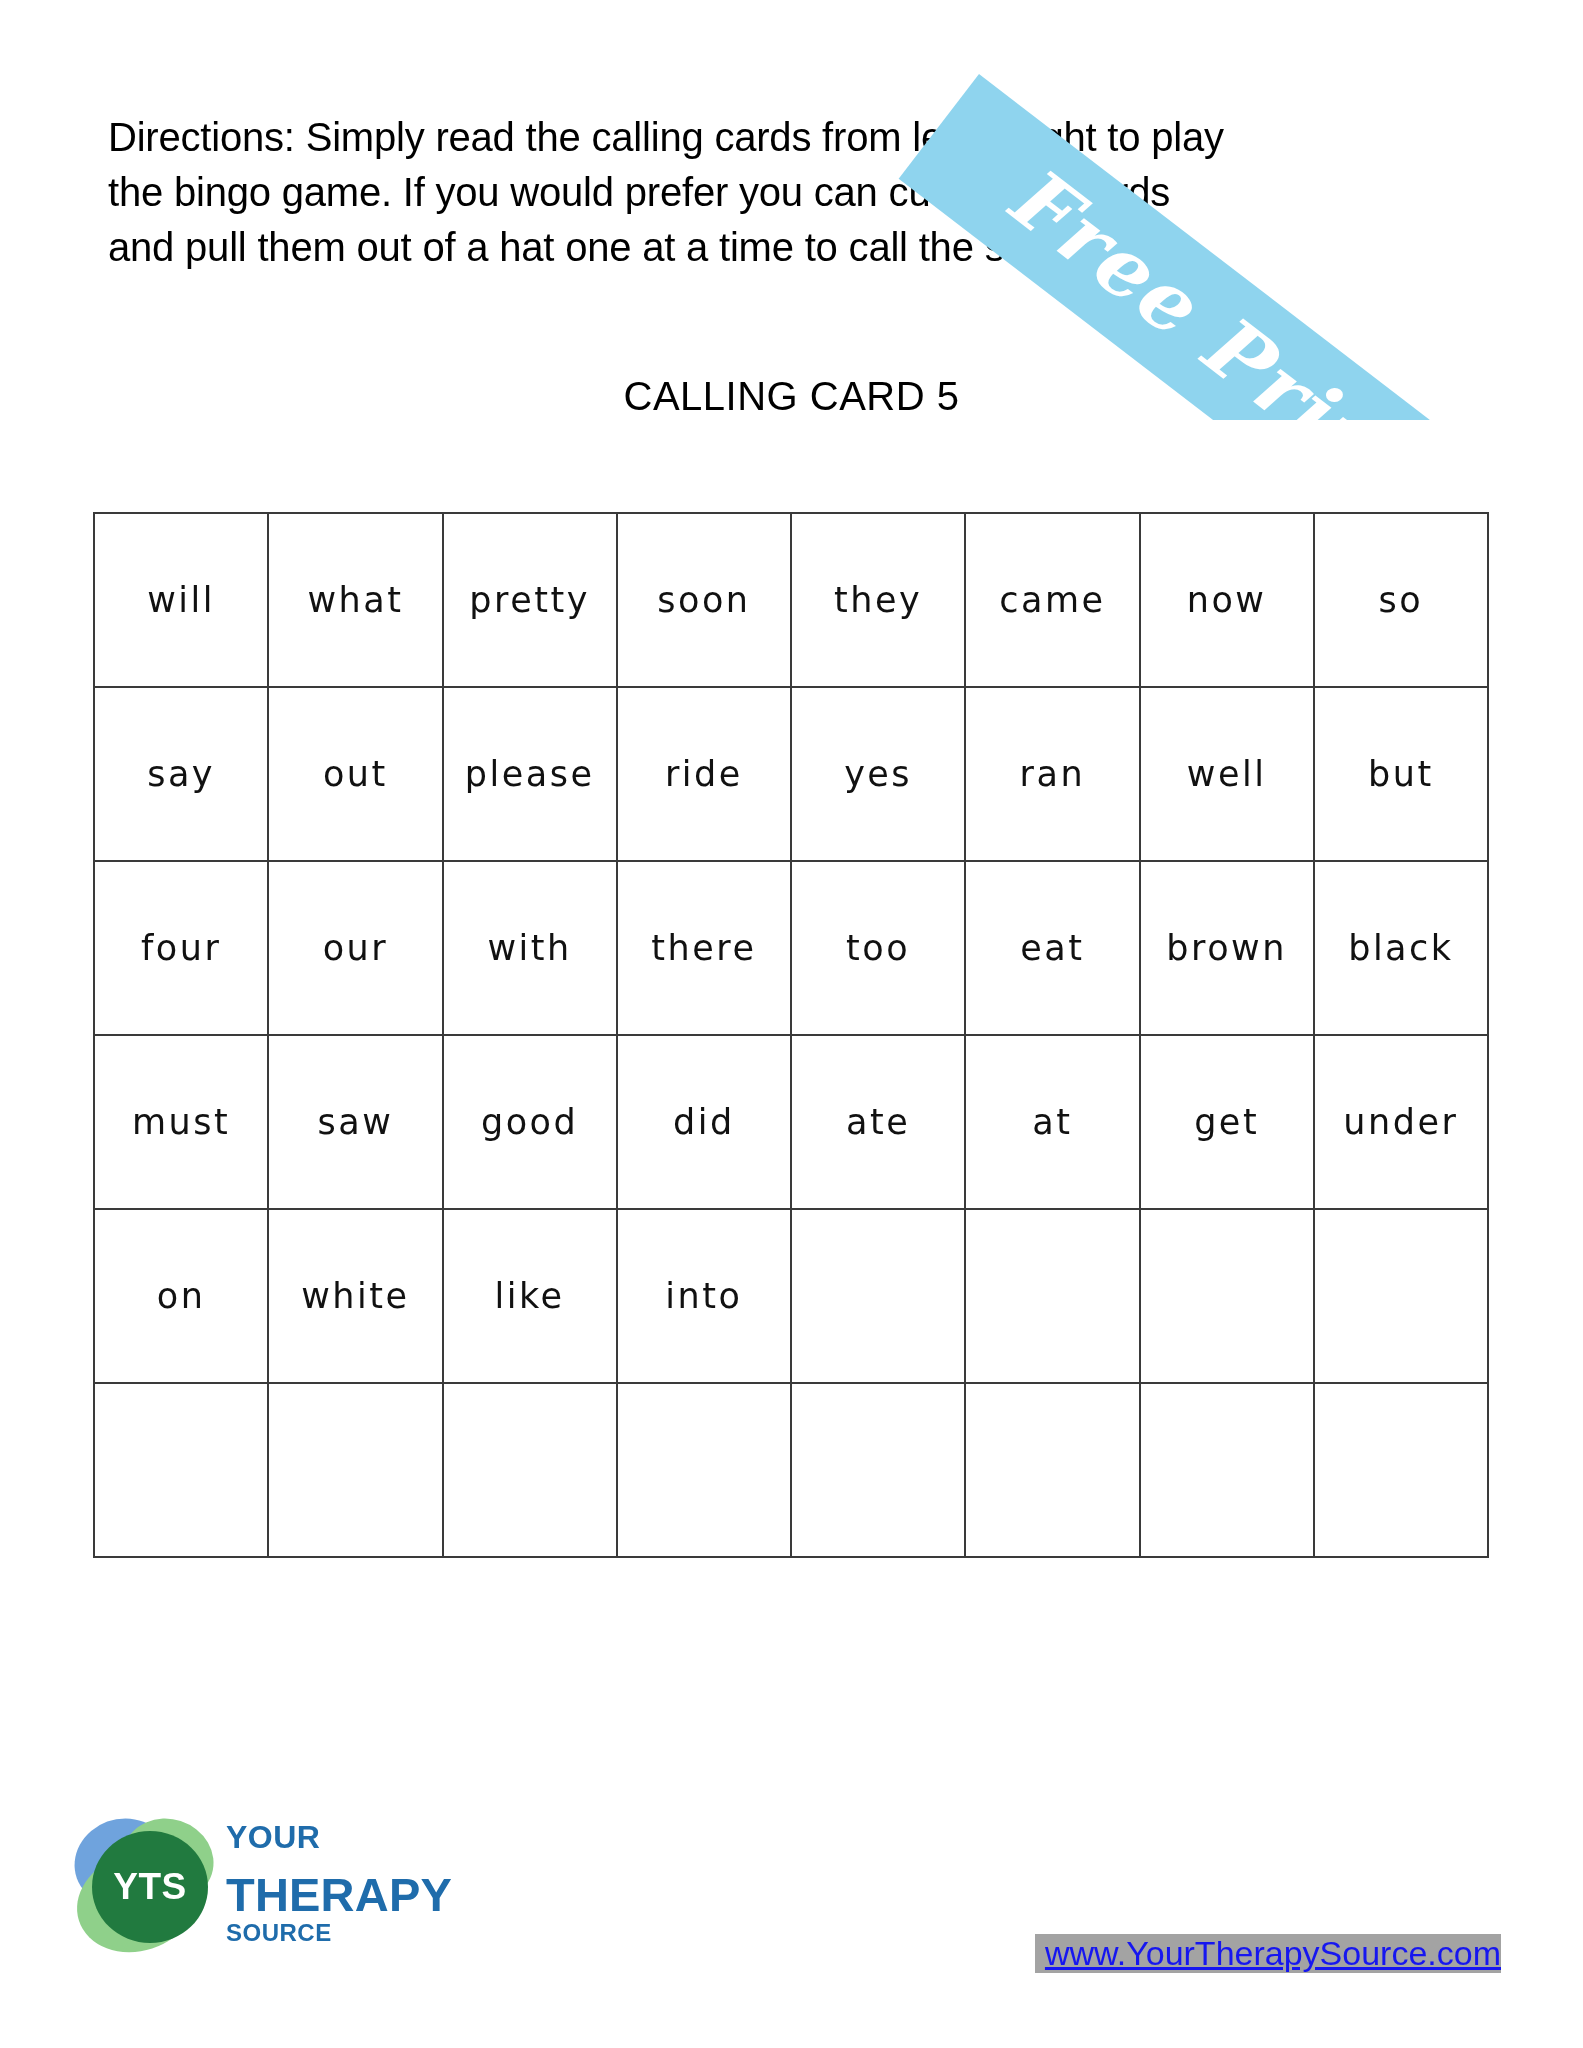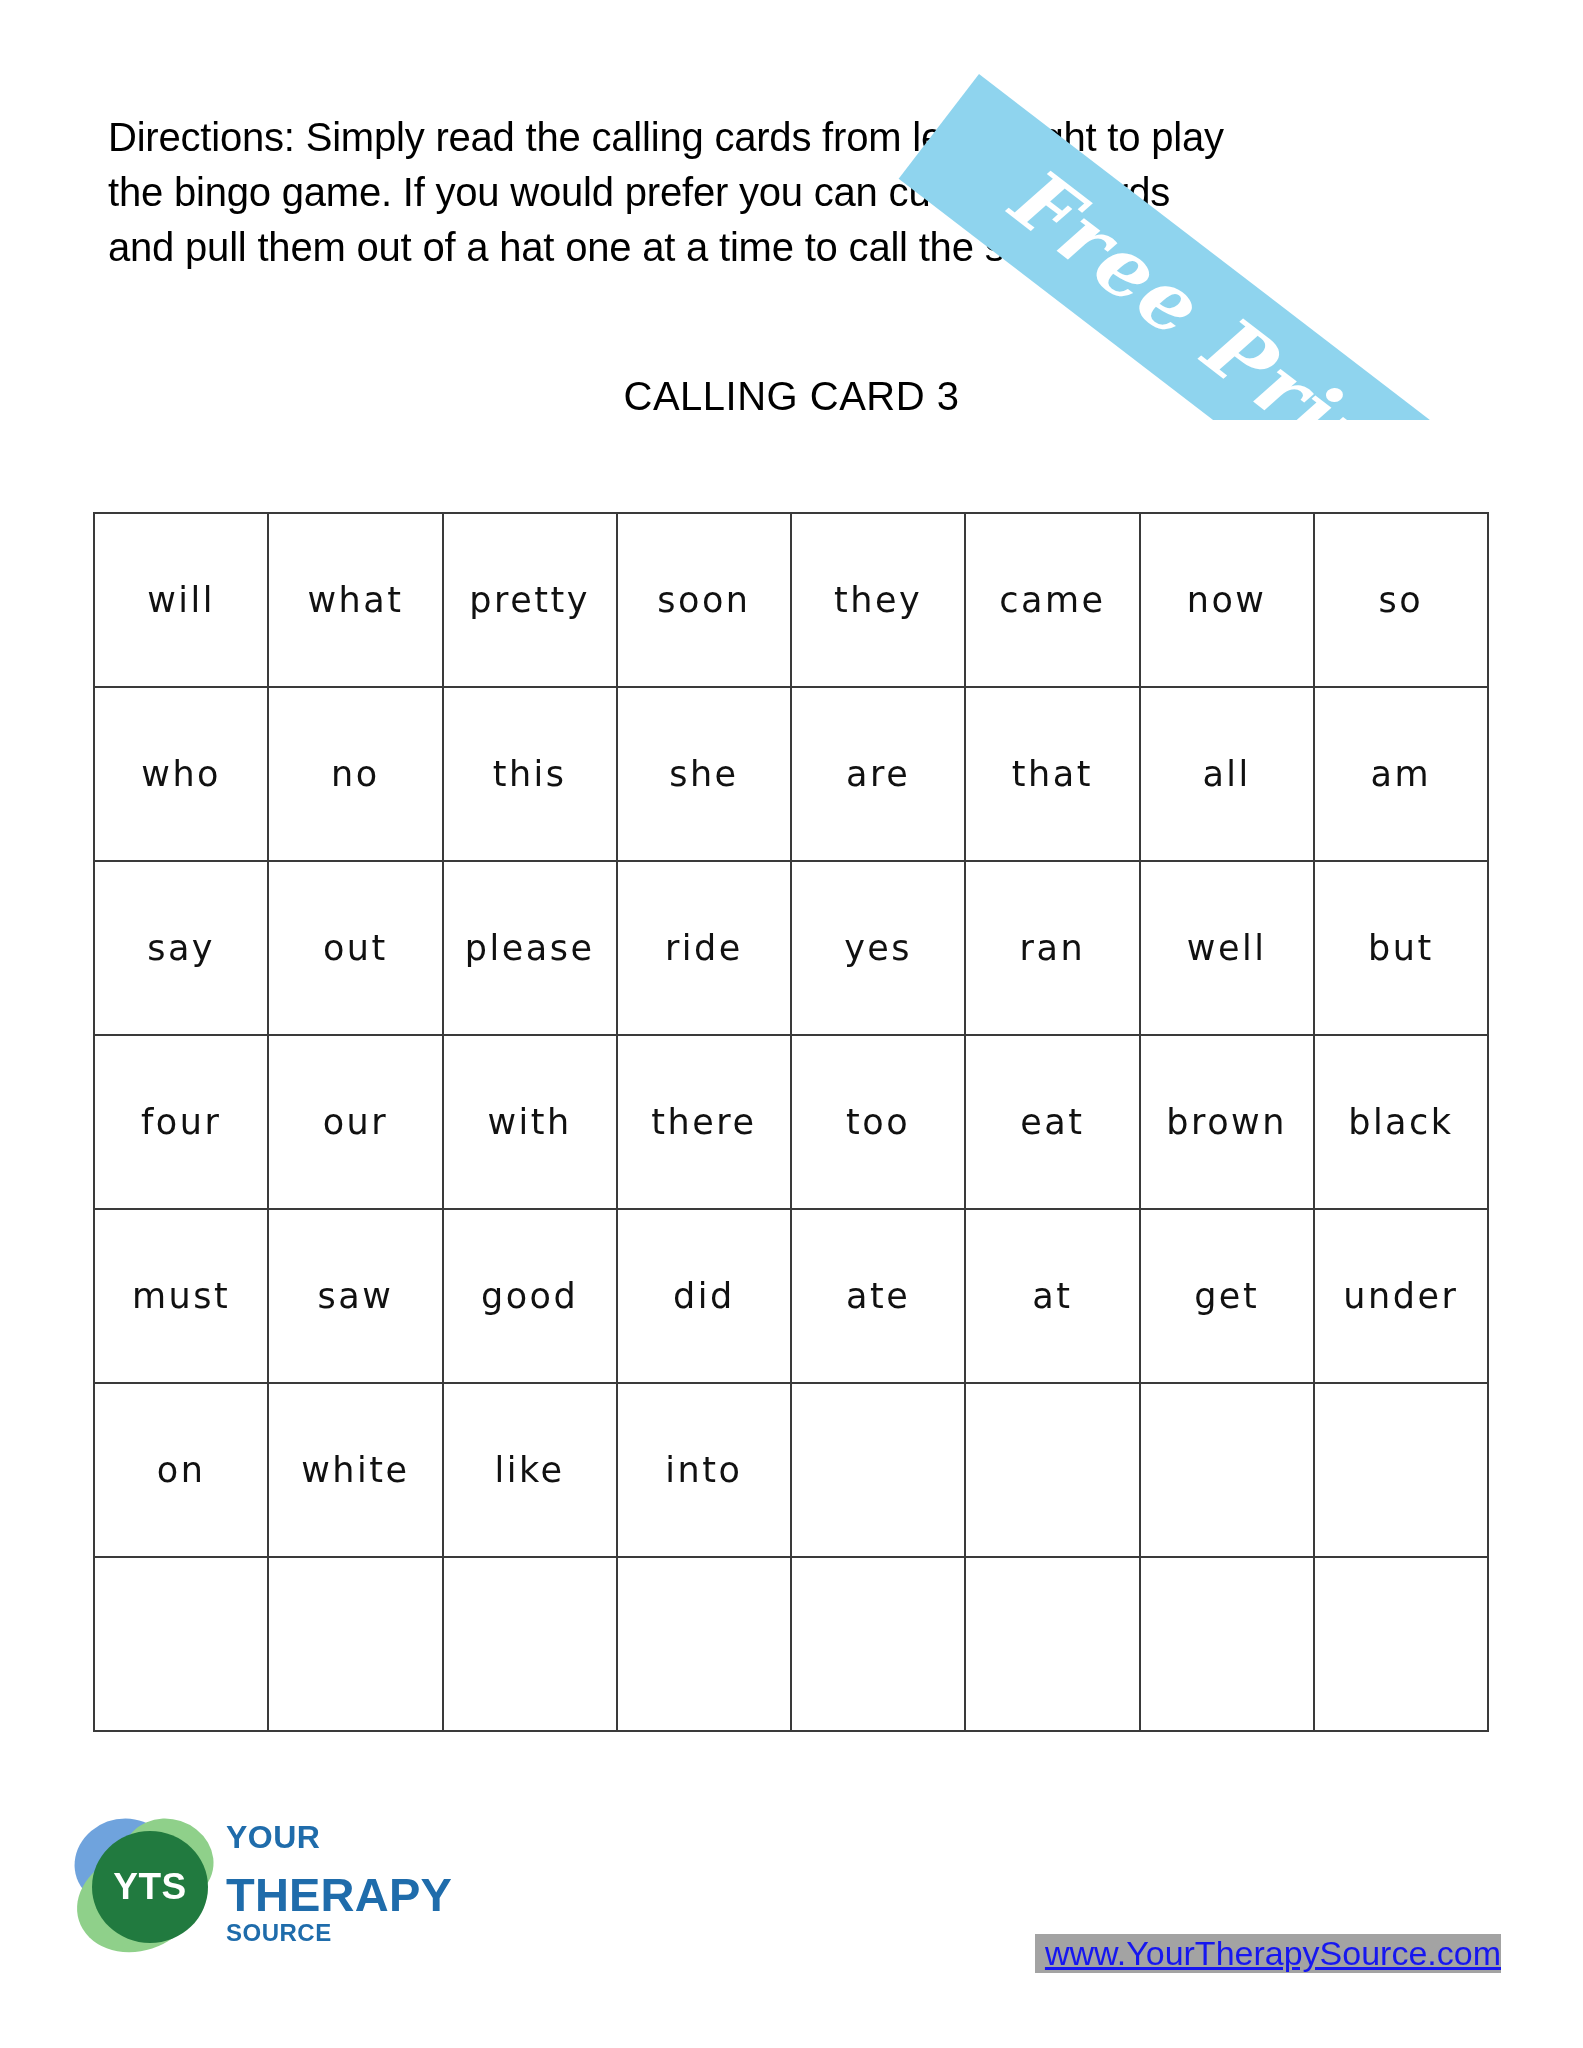--- a/index.html
+++ b/index.html
@@ -190,43 +190,33 @@
 <body>
 
 <div id="page">
 
   <div id="directions">
     <span class="dline">Directions: Simply read the calling cards from left to right to play</span>
     <span class="dline">the bingo game. If you would prefer you can cut up the cards</span>
     <span class="dline">and pull them out of a hat one at a time to call the sight words.</span>
   </div>
 
-  <div id="card-title">CALLING CARD 3</div>
+  <div id="card-title">CALLING CARD 5</div>
 
   <table id="grid">
     <tbody>
       <tr>
         <td>will</td>
         <td>what</td>
         <td>pretty</td>
         <td>soon</td>
         <td>they</td>
         <td>came</td>
         <td>now</td>
         <td>so</td>
-      </tr>
-      <tr>
-        <td>who</td>
-        <td>no</td>
-        <td>this</td>
-        <td>she</td>
-        <td>are</td>
-        <td>that</td>
-        <td>all</td>
-        <td>am</td>
       </tr>
       <tr>
         <td>say</td>
         <td>out</td>
         <td>please</td>
         <td>ride</td>
         <td>yes</td>
         <td>ran</td>
         <td>well</td>
         <td>but</td>

